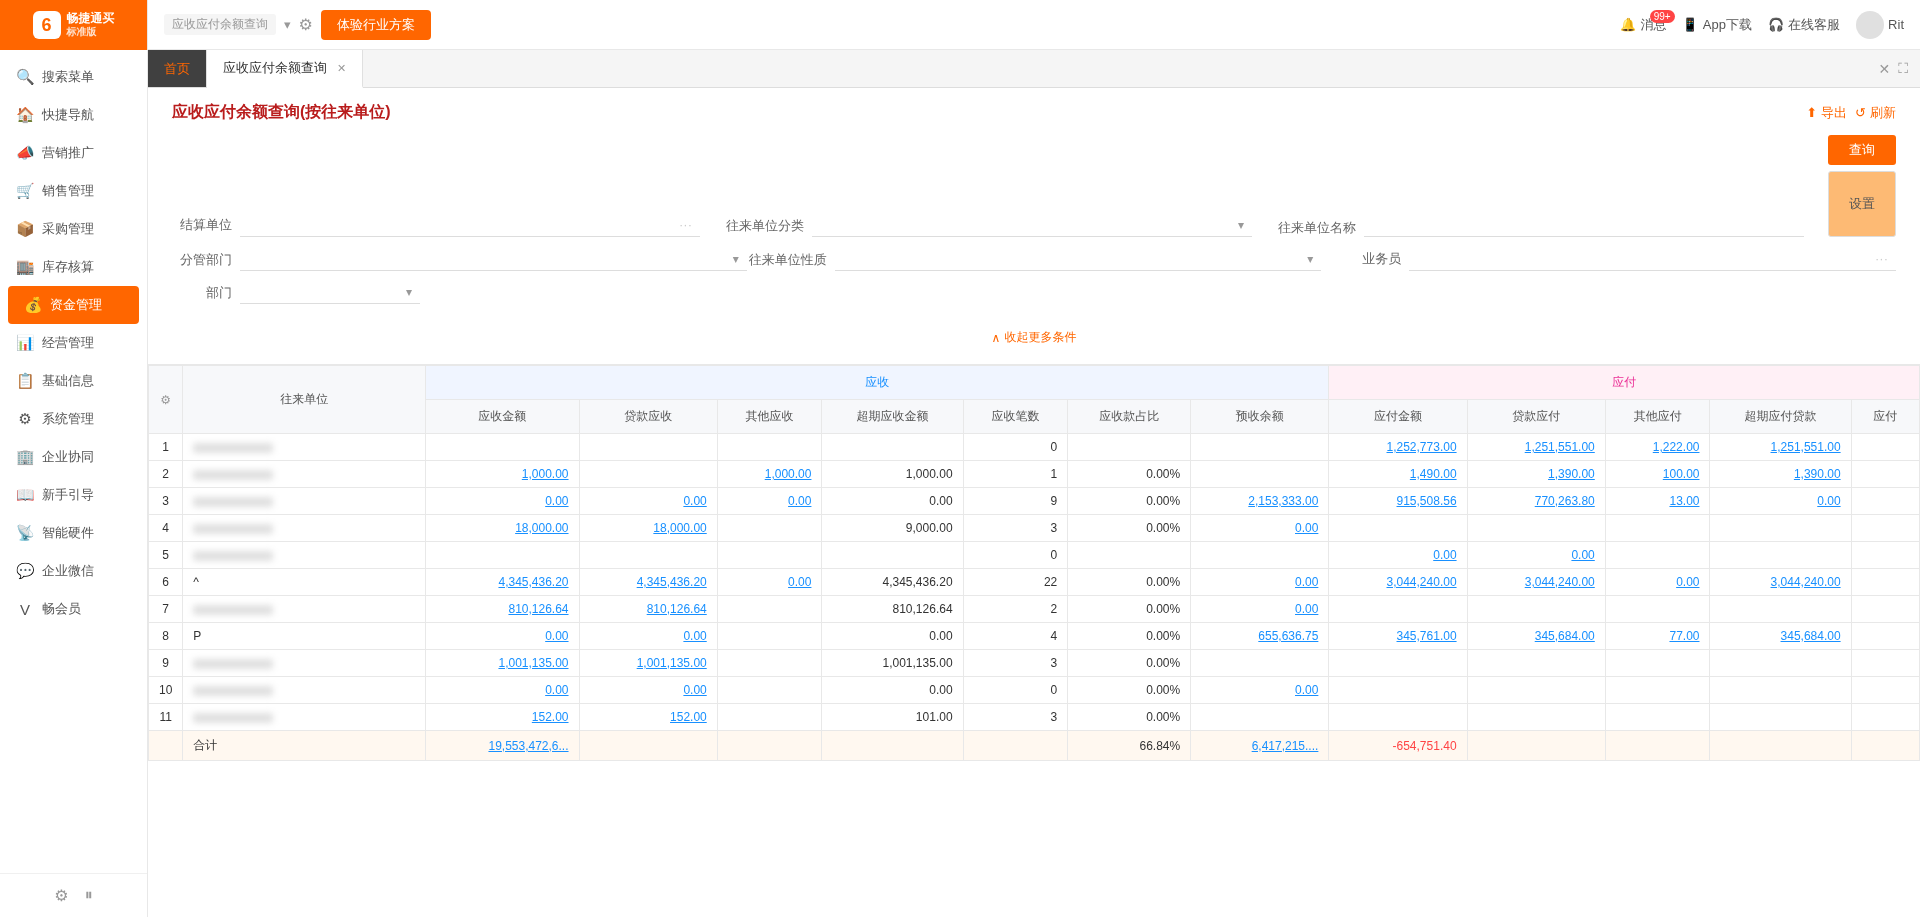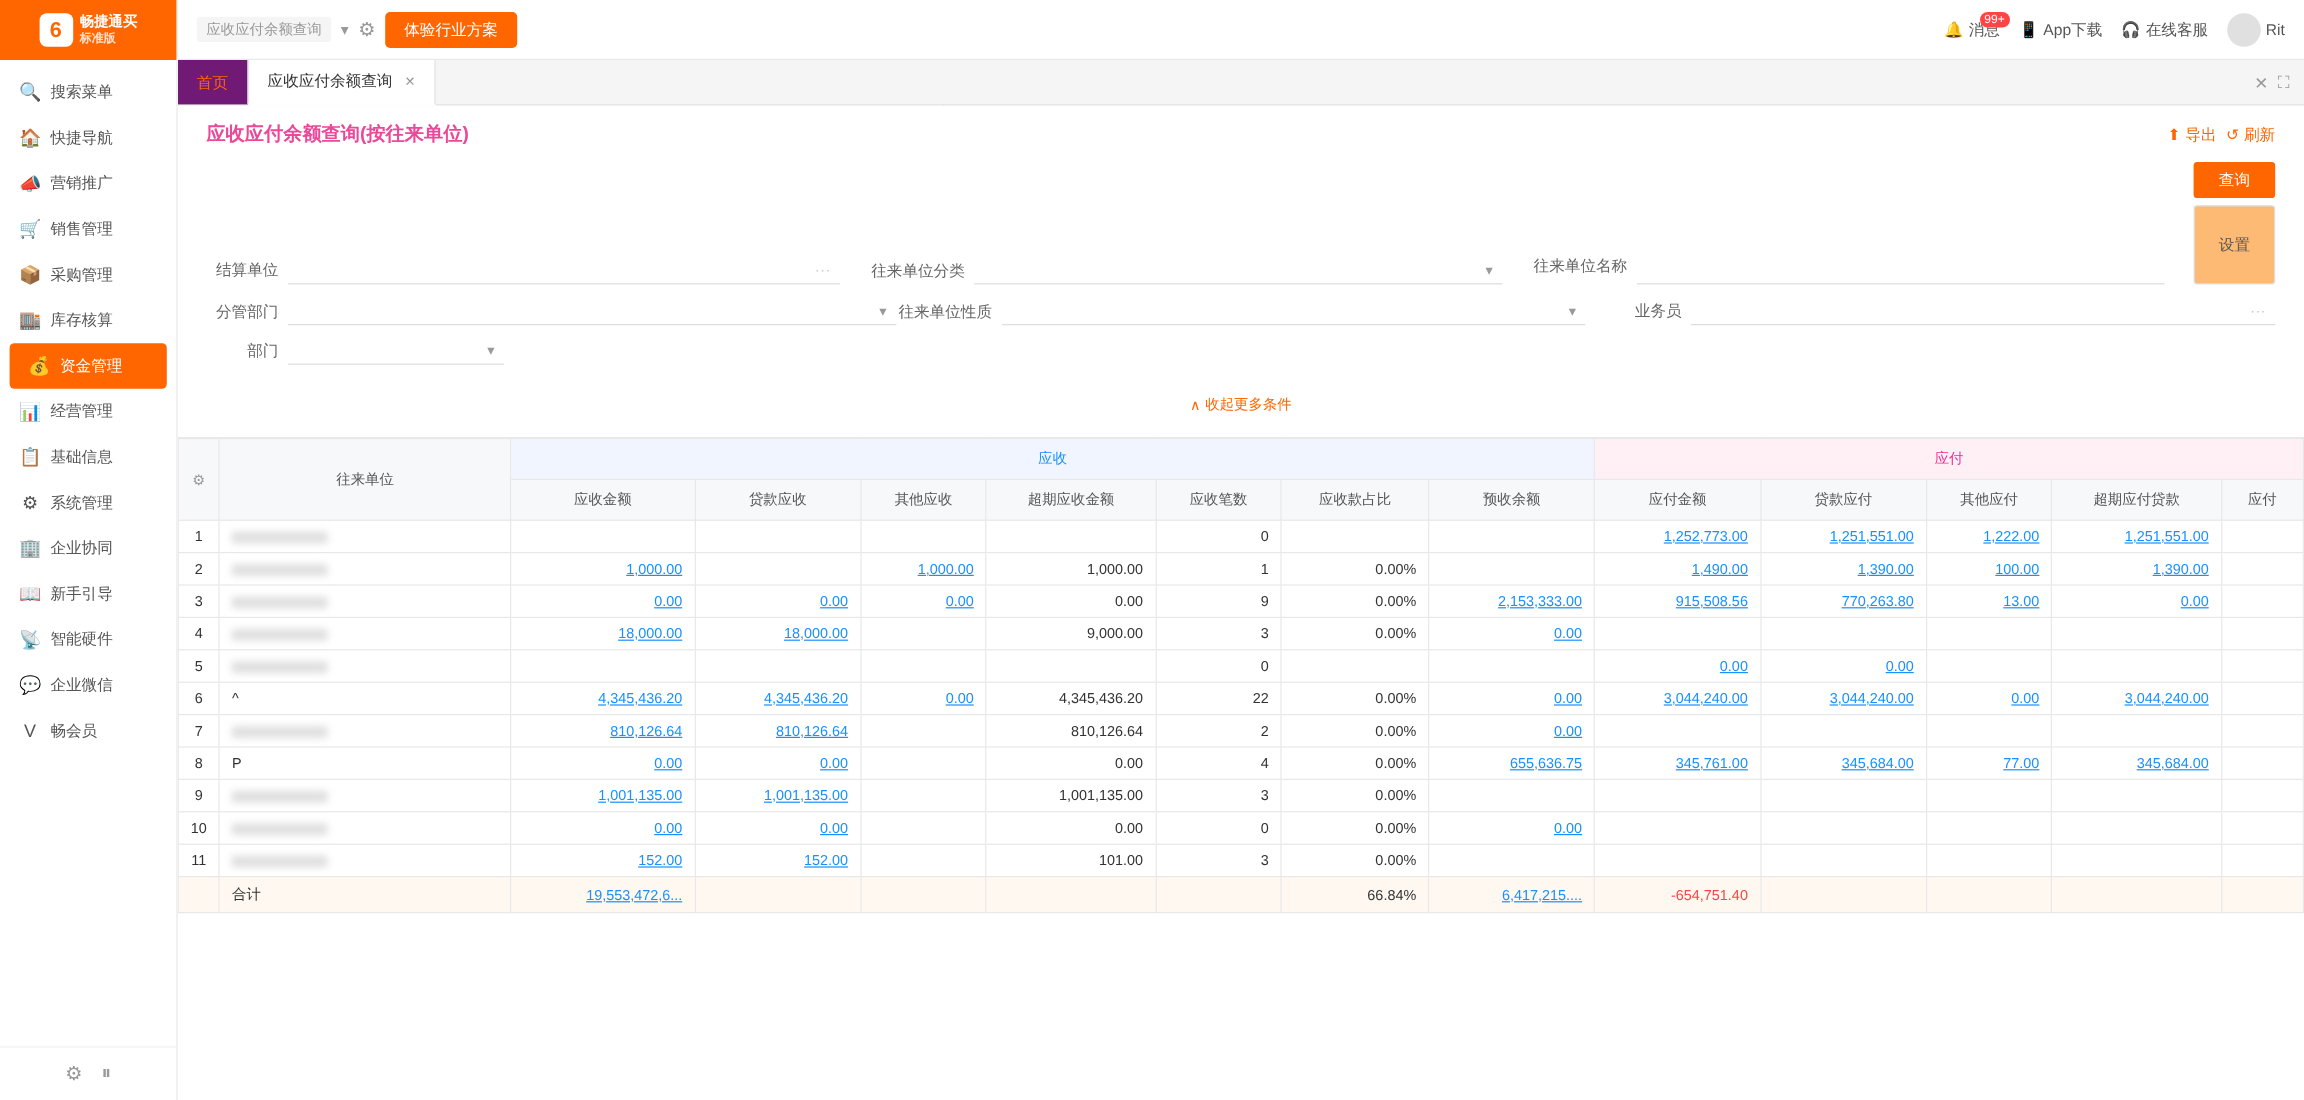--- a/index.html
+++ b/index.html
@@ -62,34 +62,34 @@
 
     
     .tab-bar {
       background: #f5f5f5; border-bottom: 1px solid #ddd;
       display: flex; align-items: stretch; min-height: 38px;
       padding: 0;
     }
     .tab-item {
       display: flex; align-items: center; gap: 6px; padding: 0 16px;
       cursor: pointer; font-size: 13px; color: #555; border-right: 1px solid #e0e0e0;
-      background: #701a75;
+      background: #404040;
     }
     .tab-item.active {
       background: #fff; color: #333; border-bottom: 2px solid #fff;
       margin-bottom: -1px;
     }
     .tab-home { color: #ff6600; }
     .tab-close { font-size: 11px; color: #999; margin-left: 4px; cursor: pointer; }
     .tab-bar-actions { margin-left: auto; display: flex; align-items: center; padding: 0 12px; gap: 8px; }
     .tab-bar-icon { color: #999; cursor: pointer; font-size: 14px; }
     .page-title-row {
       display: flex; align-items: center; justify-content: space-between; margin-bottom: 12px;
     }
-    .page-title { font-size: 16px; font-weight: 600; color: #ec4899; }
+    .page-title { font-size: 16px; font-weight: 600; color: #b91c1c; }
     .page-actions { display: flex; gap: 8px; }
     .btn-export { display: flex; align-items: center; gap: 4px; color: #ff6600; border: none; background: none; cursor: pointer; font-size: 13px; }
     .btn-refresh { display: flex; align-items: center; gap: 4px; color: #ff6600; border: none; background: none; cursor: pointer; font-size: 13px; }
 
     
     .filter-area { background: #fff; padding: 0 24px 12px; }
     .filter-bar { display: flex; align-items: center; gap: 8px; margin-bottom: 12px; padding-top: 8px; }
     .filter-label { font-size: 12px; color: #666; }
     .filter-icon-btn { border: 1px solid #ddd; background: #fff; width: 22px; height: 22px; border-radius: 3px; cursor: pointer; display: flex; align-items: center; justify-content: center; font-size: 12px; color: #666; }
     .filter-scheme-item {
@@ -277,21 +277,21 @@
             <span style="color:#ccc; cursor:pointer;">···</span>
           </div>
         </div>
         <div style="display:flex; align-items:center; gap:8px; flex:1;">
           <span style="color:#666; font-size:13px; min-width:80px; text-align:right;">往来单位分类</span>
           <div style="flex:1; border-bottom:1px solid #ddd; display:flex; align-items:center; padding:4px 8px;">
             <span style="flex:1;"></span>
             <span style="color:#999; font-size:12px;">▾</span>
           </div>
         </div>
-        <div style="display:flex; align-items:flex-start; gap:8px; flex:1;">
+        <div style="display:flex; align-items:flex-end; gap:8px; flex:1;">
           <span style="color:#666; font-size:13px; min-width:80px; text-align:right;">往来单位名称</span>
           <div style="flex:1; border-bottom:1px solid #ddd; padding:4px 8px;">
             <input type="text" style="width: 100%; border: none; outline: none; font-size: 13px;">
           </div>
         </div>
         <div style="display:flex; flex-direction:column; gap:6px;">
           <button style="background:#ff6600; color:#fff; border:none; padding:6px 20px; border-radius:3px; cursor:pointer; font-size:13px;">查询</button>
           <button style="background:#fdba74; color:#555; border:1px solid #ddd; padding:23px 20px; border-radius:3px; cursor:pointer; font-size:13px;">设置</button>
         </div>
       </div>

